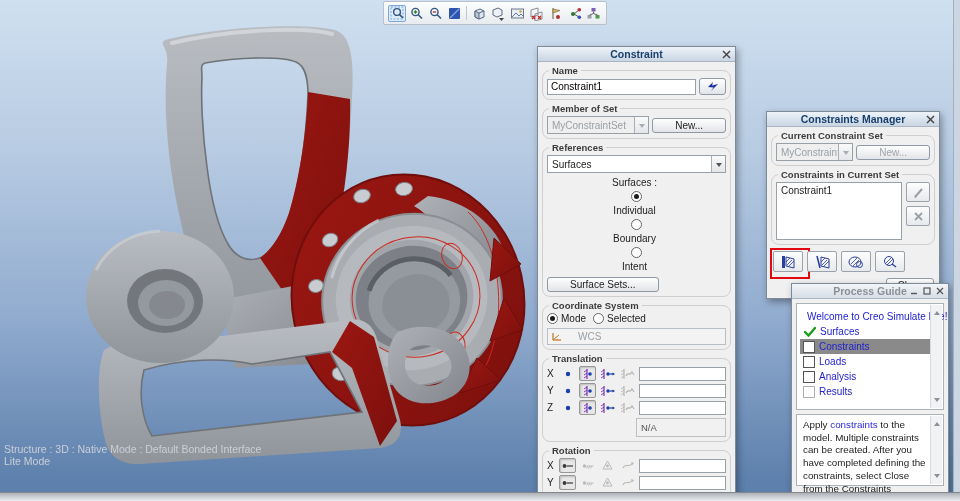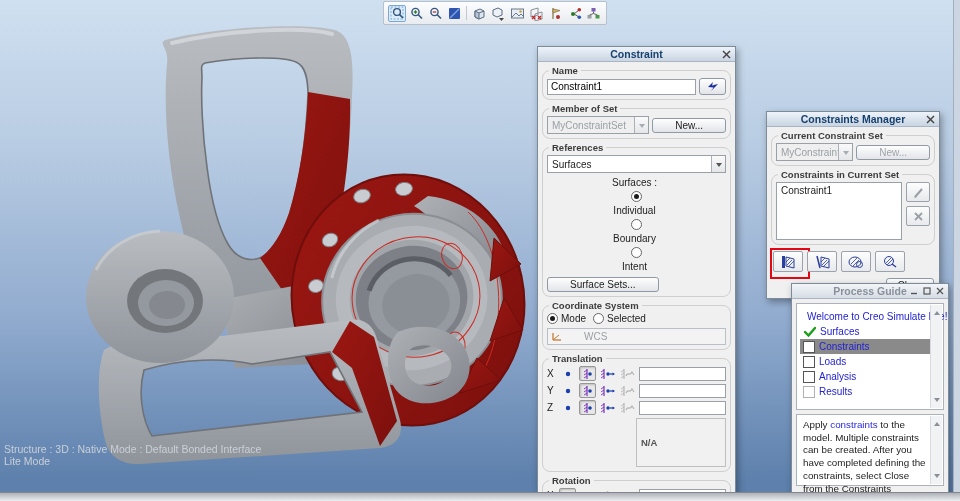--- a/index.html
+++ b/index.html
@@ -45,26 +45,26 @@
   .radio{width:9px;height:9px;border:1px solid #666;border-radius:50%;background:#fff;display:inline-block;flex:none;}
   .radio.on{position:relative;}
   .radio.on::after{content:"";position:absolute;left:2px;top:2px;width:5px;height:5px;border-radius:50%;background:#1a1a1a;}
   .rlbl{font-size:10px;margin-right:4px;}
   .ibtn{width:17px;height:15px;border:1px solid transparent;background:transparent;padding:0;border-radius:2px;
         display:flex;align-items:center;justify-content:center;flex:none;}
   .ibtn.pressed{background:#e7e7e7;border-color:#979797;box-shadow:inset 1px 1px 2px rgba(0,0,0,.18);}
   .ibtn.off svg{opacity:.35;filter:grayscale(1);}
   .axis{width:9px;font-size:10px;}
   .nabox{width:80px;height:13px;margin:3px 0 0 auto;background:#f1f1f1;border:1px solid #bfbfbf;
-         font-size:9.5px;color:#555;display:flex;align-items:center;padding:17px 4px;font-weight:bold;}
+         font-size:9.5px;color:#555;display:flex;align-items:center;padding:2px 4px;}
 
   
   #constraintDlg{left:537px;top:46px;width:197px;}
   .surfList{height:47px;background:#f6f2fb;border:1px solid #8c86a8;font-size:10px;padding:2px 4px;overflow:hidden;}
-  .wcsField{height:15px;background:#f3f3f3;border:1px solid #b9bfc6;display:flex;align-items:center;gap:21px;padding:0 3px;
+  .wcsField{height:15px;background:#f3f3f3;border:1px solid #b9bfc6;display:flex;align-items:center;gap:15px;padding:0 3px;
             color:#9aa0a6;font-size:10px;}
 
   
   #cmgrDlg{left:766px;top:111px;width:172px;}
   #cmgrDlg .listWrap{display:flex;gap:4px;}
   .cmList{flex:1;height:52px;background:#fff;border:1px solid #98a0a8;font-size:10px;padding:2px 4px;}
   .sideCol{display:flex;flex-direction:column;gap:4px;}
   .sbtn{width:24px;height:20px;border:1px solid #9aa2ab;border-radius:2px;background:linear-gradient(#fdfdfd,#e7e9ec);
         display:flex;align-items:center;justify-content:center;padding:0;}
   .cmIcons{display:flex;gap:4px;margin:6px 4px 0 6px;}

